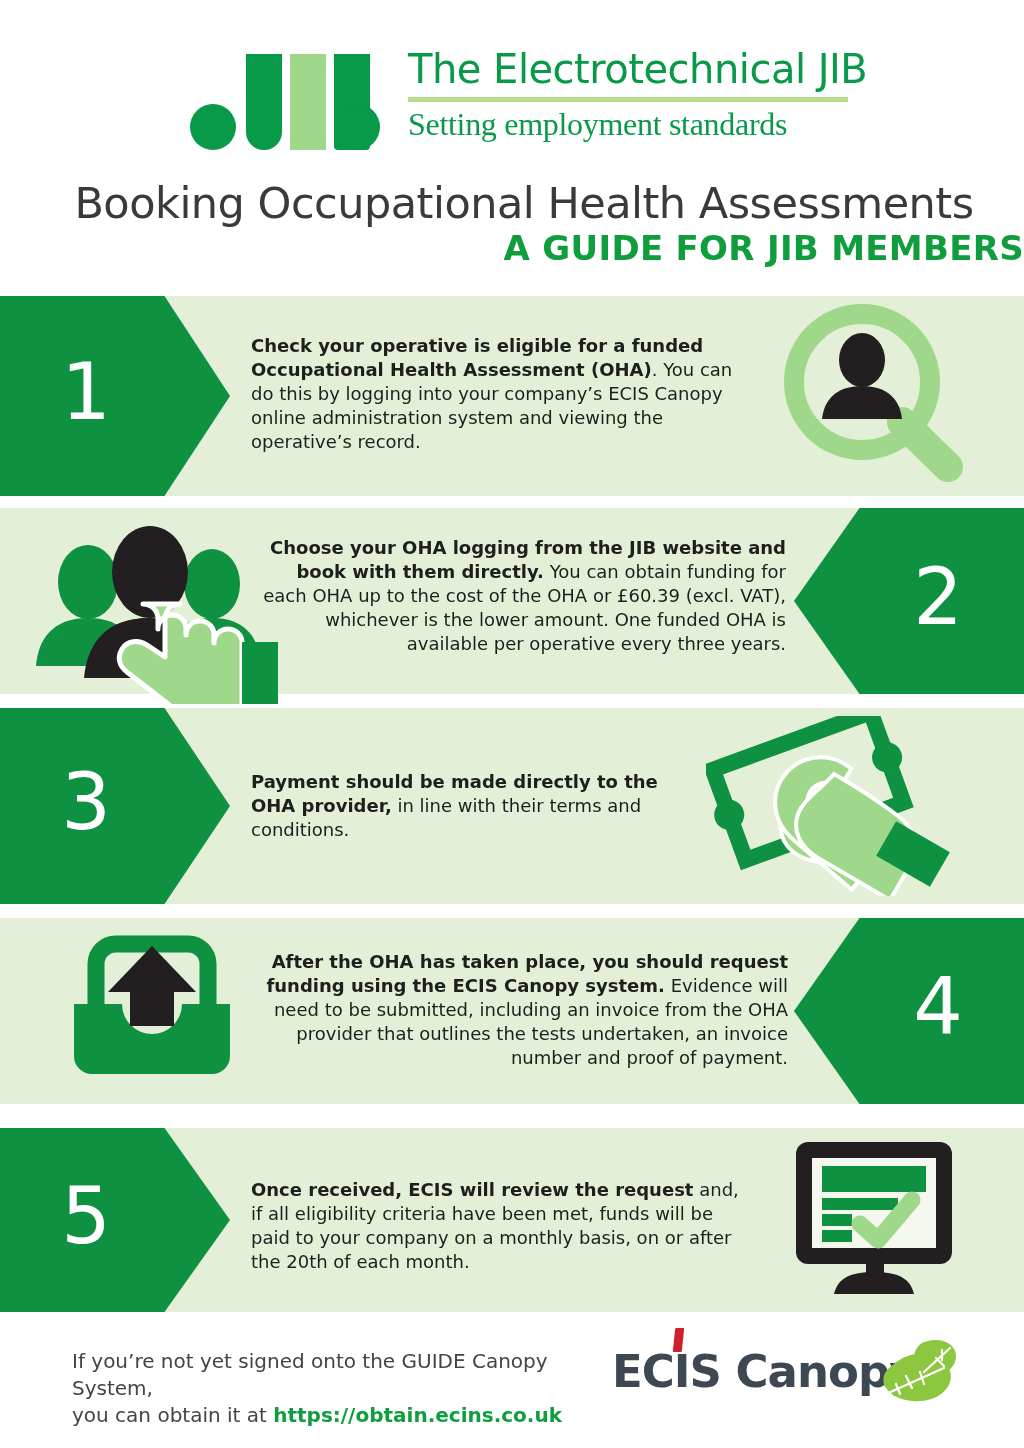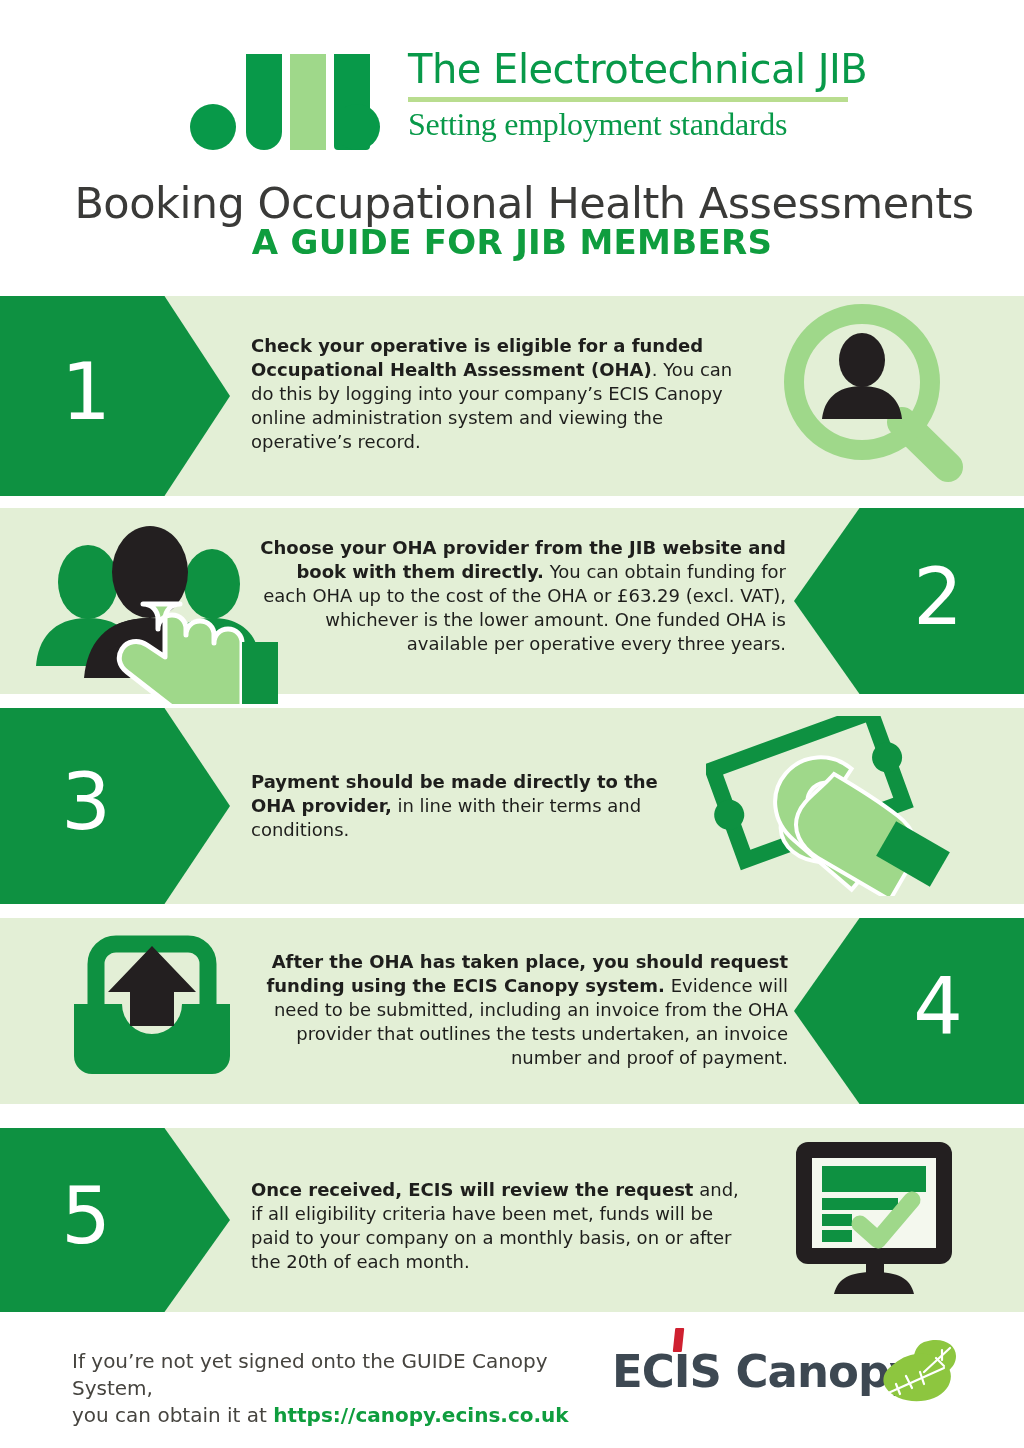--- a/index.html
+++ b/index.html
@@ -36,21 +36,21 @@
     font-family:Liberation Serif, serif;
     font-size:32px; color:#089949; letter-spacing:-0.3px; white-space:nowrap;
   }
 
   .title-main {
     position:absolute; top:178px; left:0; width:1024px; text-align:center;
     font-family:"DejaVu Sans", sans-serif;
     font-size:43px; color:#3a3a38; letter-spacing:-0.5px; font-weight:400;padding-left:24px;
   }
   .title-sub {
-    position:absolute; top:222px; left:0; width:1024px; text-align:center;
+    position:absolute; top:228px; left:0; width:1024px; text-align:right;
     font-family:"DejaVu Sans", sans-serif;
     font-size:34px; color:#0f9d3e; font-weight:bold; letter-spacing:0.3px;
   }
 
   
   .band { position:absolute; left:0; width:1024px; background:#e3efd6; }
   .band-inner { position:relative; width:100%; height:100%; }
 
   
   .badge {
@@ -153,21 +153,21 @@
       </svg>
     </div>
   </div>
 
   <div class="band" style="top:508px; height:186px;">
     <div class="band-inner">
       <div class="badge left-arrow">
         <span>2</span>
       </div>
       <div class="txt align-right" style="left:256px; top:28px; width:530px;">
-        <b>Choose your OHA provider from the JIB website and book with them directly.</b><span> You can obtain funding for each OHA up to the cost of the OHA or £63.29 (excl. VAT), whichever is the lower amount. One funded OHA is available per operative every three years.</span>
+        <b>Choose your OHA logging from the JIB website and book with them directly.</b><span> You can obtain funding for each OHA up to the cost of the OHA or £60.39 (excl. VAT), whichever is the lower amount. One funded OHA is available per operative every three years.</span>
       </div>
 
       <svg class="icon" style="left:32px; top:16px;" width="270" height="180" viewBox="0 0 270 180">
         <g fill="#0e9141">
           <ellipse cx="56" cy="58" rx="30" ry="37"></ellipse>
           <path d="M56 94 c-36 0 -50 22 -52 48 h104 c-2 -26 -16 -48 -52 -48 z"></path>
         </g>
         <g fill="#0e9141">
           <ellipse cx="180" cy="60" rx="28" ry="35"></ellipse>
           <path d="M180 94 c-34 0 -47 21 -49 46 h98 c-2 -25 -15 -46 -49 -46 z"></path>
@@ -245,21 +245,21 @@
         <rect x="36" y="76" width="30" height="12" fill="#0e9141"></rect>
         <rect x="36" y="92" width="30" height="12" fill="#0e9141"></rect>
         <polyline points="74,86 92,102 126,62" fill="none" stroke="#9fd88a" stroke-width="17" stroke-linecap="round" stroke-linejoin="round"></polyline>
       </svg>
     </div>
   </div>
 
   <div class="footer-text">
     <div>If you’re not yet signed onto the GUIDE Canopy System,</div>
     <div>
-      <span>you can obtain it at </span><span class="url">https://canopy.ecins.co.uk</span>
+      <span>you can obtain it at </span><span class="url">https://obtain.ecins.co.uk</span>
     </div>
   </div>
 
   <div class="ecis-logo">
     <div class="ecis-word">
       <span>ECIS Canopy</span>
       <span class="ecis-tick"></span>
     </div>
     <svg class="ecis-leaves" width="78" height="66" viewBox="0 0 78 66">
       <path d="M44 4 c18 -6 32 2 32 14 c0 13 -14 22 -30 20 c-10 -2 -14 -10 -12 -20 c1 -7 5 -12 10 -14 z" fill="#8dc63f"></path>

